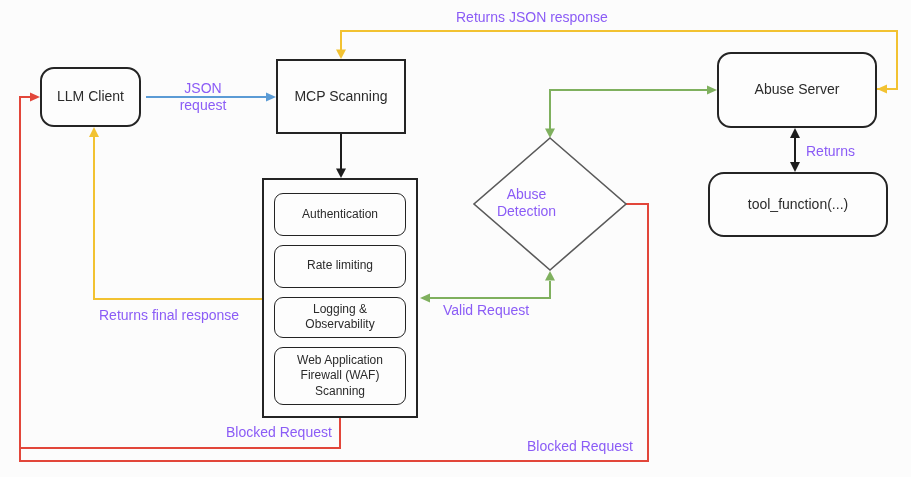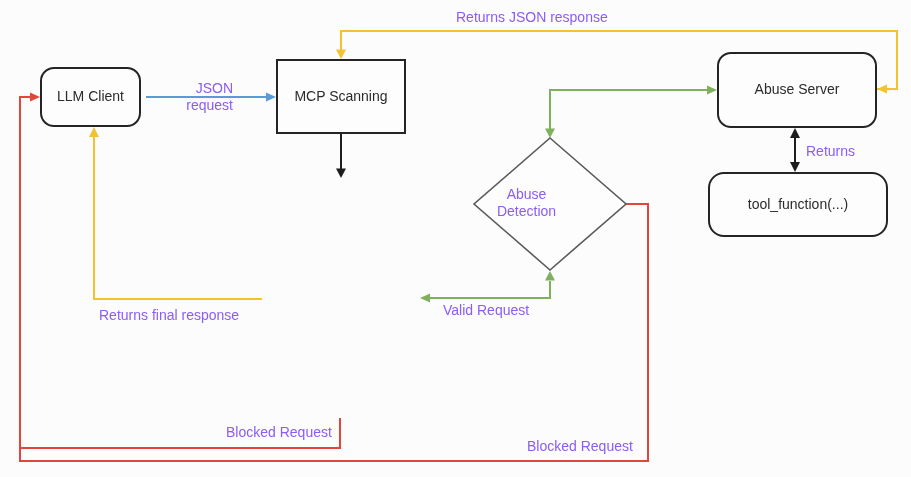--- a/index.html
+++ b/index.html
@@ -85,27 +85,44 @@
   </div>
 
   <div class="node rounded" style="left:717px; top:52px; width:160px; height:76px;">
     <span>Abuse Server</span>
   </div>
 
   <div class="node rounded-lg" style="left:708px; top:172px; width:180px; height:65px;">
     <span>tool_function(...)</span>
   </div>
 
+  <div class="container-box" style="left:262px; top:178px; width:156px; height:240px;">
+    <div class="step" style="height:43px;">
+      <span>Authentication</span>
+    </div>
+    <div class="step" style="height:43px;">
+      <span>Rate limiting</span>
+    </div>
+    <div class="step" style="height:42px;">
+      <span>Logging &amp;
+Observability</span>
+    </div>
+    <div class="step" style="height:58px;">
+      <span>Web Application
+Firewall (WAF)
+Scanning</span>
+    </div>
+  </div>
 
   <div class="lbl center" style="left:471px; top:186px; width:111px;">Abuse
 Detection</div>
 
   <div class="lbl" style="left:456px; top:9px;">Returns JSON response</div>
 
-  <div class="lbl center" style="left:173px; top:80px; width:60px;text-align:right;">JSON
+  <div class="lbl center" style="left:173px; top:80px; width:60px;">JSON
 request</div>
 
 
   <div class="lbl" style="left:806px; top:143px;">Returns</div>
 
   <div class="lbl" style="left:443px; top:302px;">Valid Request</div>
 
   <div class="lbl" style="left:99px; top:307px;">Returns final response</div>
 
   <div class="lbl" style="left:226px; top:424px;">Blocked Request</div>

